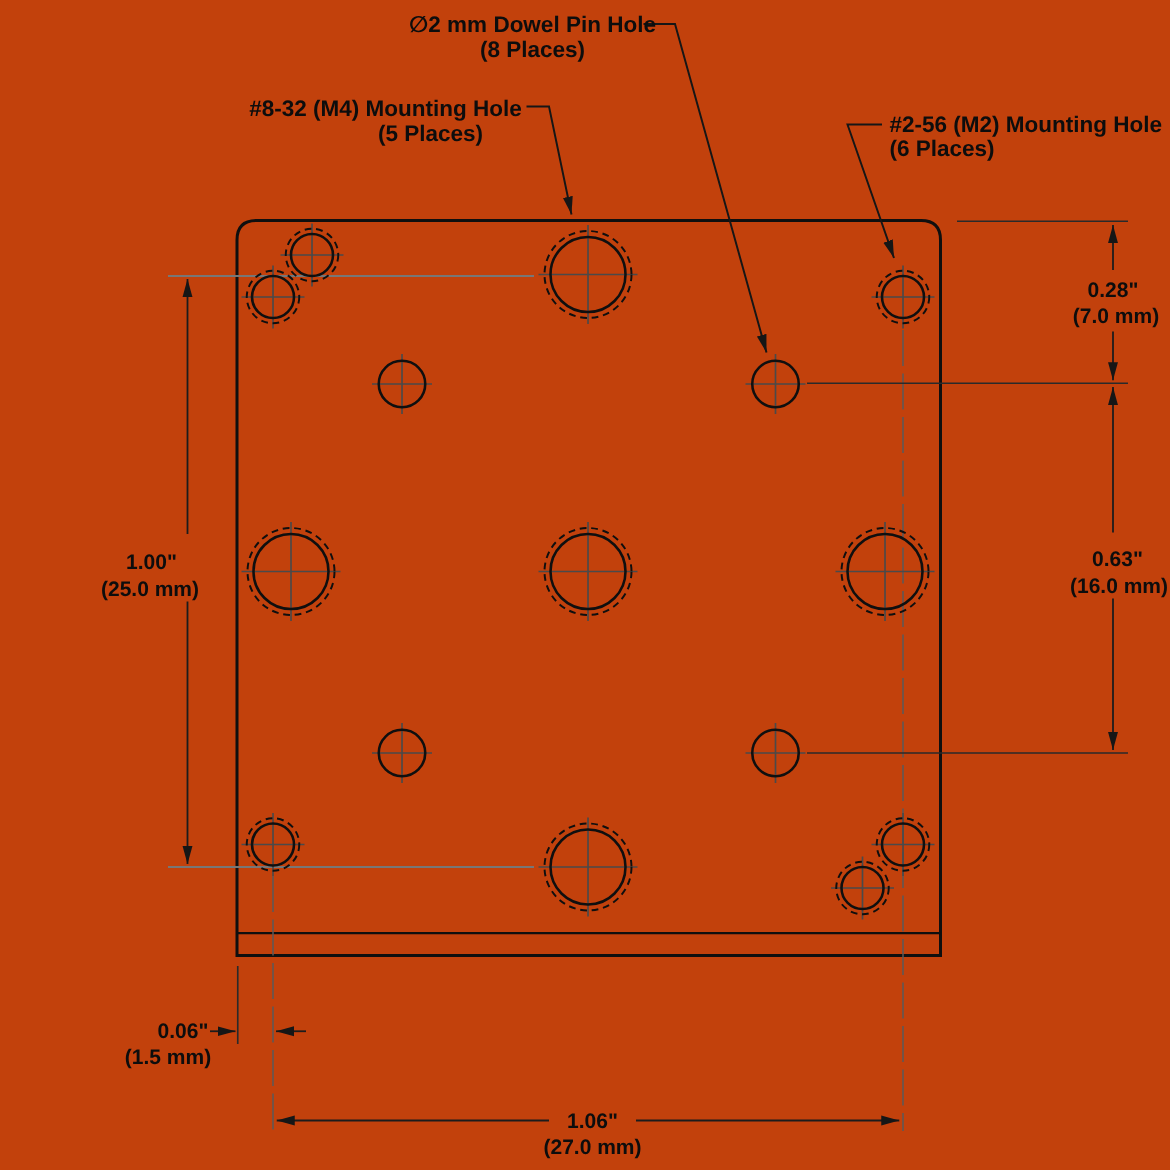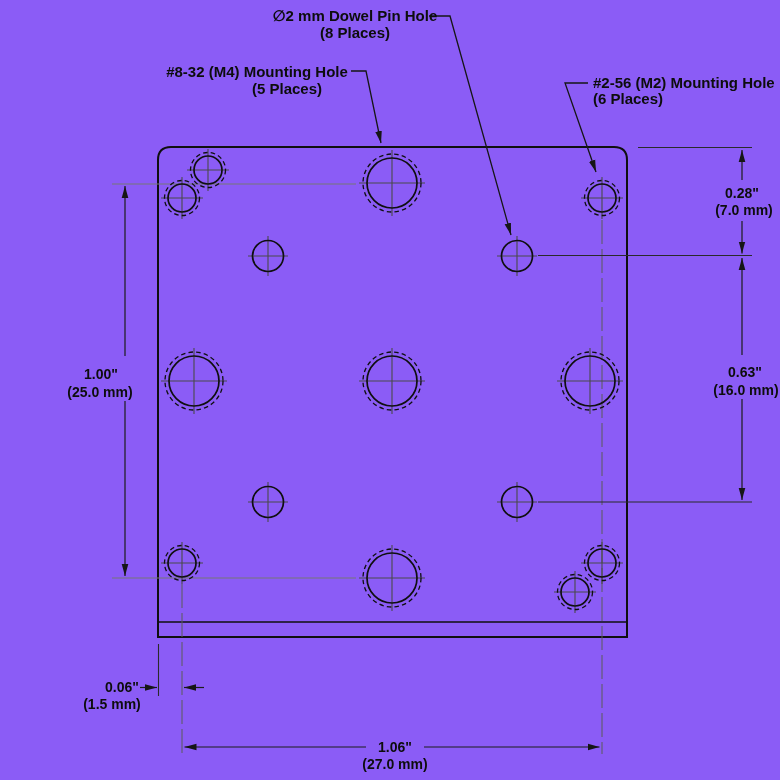--- a/index.html
+++ b/index.html
@@ -1,16 +1,16 @@
 <!DOCTYPE html>
 <html><head>
 <meta charset="utf-8">
 <style>
   html,body{margin:0;padding:0;background:#ffffff;}
-  .stage{position:relative;width:780px;height:780px;background:#8b5cf6;overflow:hidden;
+  .stage{position:relative;width:780px;height:780px;background:#c2410c;overflow:hidden;
          font-family:"Liberation Sans", sans-serif;}
   svg text{font-family:"Liberation Sans","DejaVu Sans",sans-serif;font-weight:bold;fill:#0d0d0d;}
   text.lbl{font-size:15px;}
   text.dim{font-size:14px;}
 </style>
 </head>
 <body>
 
 <div class="stage">
 <svg width="780" height="780" viewBox="0 0 780 780">

